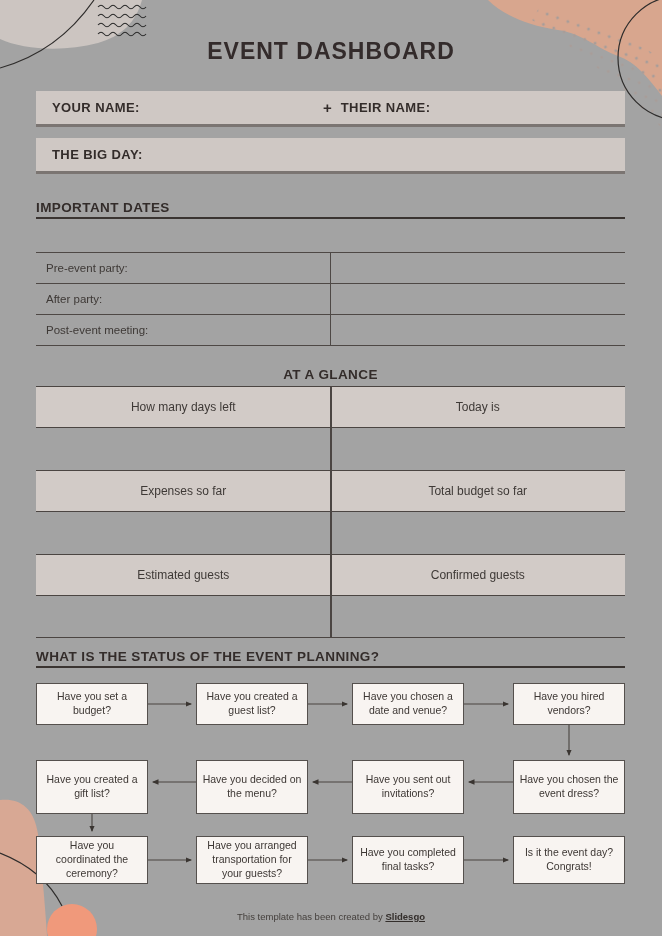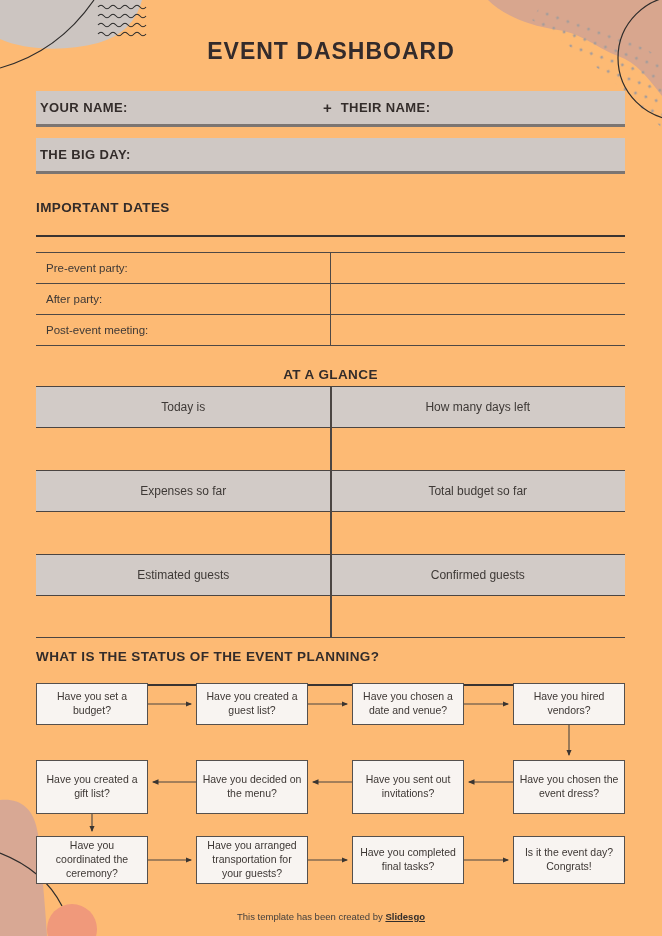--- a/index.html
+++ b/index.html
@@ -1,54 +1,54 @@
 <!DOCTYPE html>
 <html><head>
 <meta charset="utf-8">
 <style>
   html,body{margin:0;padding:0;}
   .page{
     position:relative;
     width:662px;height:936px;
-    background:#fdba74;
+    background:#a3a3a3;
     overflow:hidden;
     font-family:"Liberation Sans", sans-serif;
     color:#332c2a;
   }
   .decor{position:absolute;inset:0;z-index:0;}
   .content{position:absolute;inset:0;z-index:1;}
 
   .title{
     position:absolute;top:38px;left:0;width:100%;
     text-align:center;margin:0;
     font-size:23px;font-weight:bold;letter-spacing:1px;
     color:#332b2b;
   }
 
   .bar{
     position:absolute;left:36px;width:589px;height:33px;
     background:#cfc8c4;border-bottom:3px solid #7b7572;
     display:flex;align-items:center;box-sizing:content-box;
   }
-  .bar .bar-label{font-size:13px;font-weight:bold;letter-spacing:.4px;padding-left:4px;}
+  .bar .bar-label{font-size:13px;font-weight:bold;letter-spacing:.4px;padding-left:16px;}
   .bar .fill-area{flex:1;height:100%;}
   .names-bar{top:91px;}
   .their-group{
     position:absolute;left:287px;top:0;height:100%;
     display:flex;align-items:center;gap:9px;
   }
   .plus{font-size:15px;font-weight:bold;line-height:1;}
   .their-group .bar-label{padding-left:0;}
   .bigday-bar{top:138px;}
 
   .sec-heading{
     position:absolute;left:36px;width:589px;margin:0;
     font-size:13.5px;font-weight:bold;letter-spacing:.4px;color:#332c2a;
   }
-  .underlined{border-bottom:2.5px solid #3a3431;padding-bottom:20px;}
+  .underlined{border-bottom:2.5px solid #3a3431;padding-bottom:2px;}
   .h-dates{top:200px;}
   .h-glance{top:367px;text-align:center;}
   .h-flow{top:649px;}
 
   .dates-table{position:absolute;left:36px;top:222px;width:589px;}
   .drow{height:30px;border-bottom:1px solid #4e4845;display:flex;}
   .drow .lbl{
     width:295px;box-sizing:border-box;border-right:1px solid #4e4845;
     display:flex;align-items:center;padding-left:10px;
     font-size:11.5px;color:#3e3936;
@@ -164,22 +164,22 @@
       </div>
       <div class="drow">
         <div class="lbl">Post-event meeting:</div>
         <div class="ans"></div>
       </div>
     </div>
 
     <h2 class="sec-heading h-glance">AT A GLANCE</h2>
     <div class="glance">
       <div class="grow glabel">
+        <div class="gcell">How many days left</div>
         <div class="gcell">Today is</div>
-        <div class="gcell">How many days left</div>
       </div>
       <div class="grow">
         <div class="gcell"></div>
         <div class="gcell"></div>
       </div>
       <div class="grow glabel">
         <div class="gcell">Expenses so far</div>
         <div class="gcell">Total budget so far</div>
       </div>
       <div class="grow">

